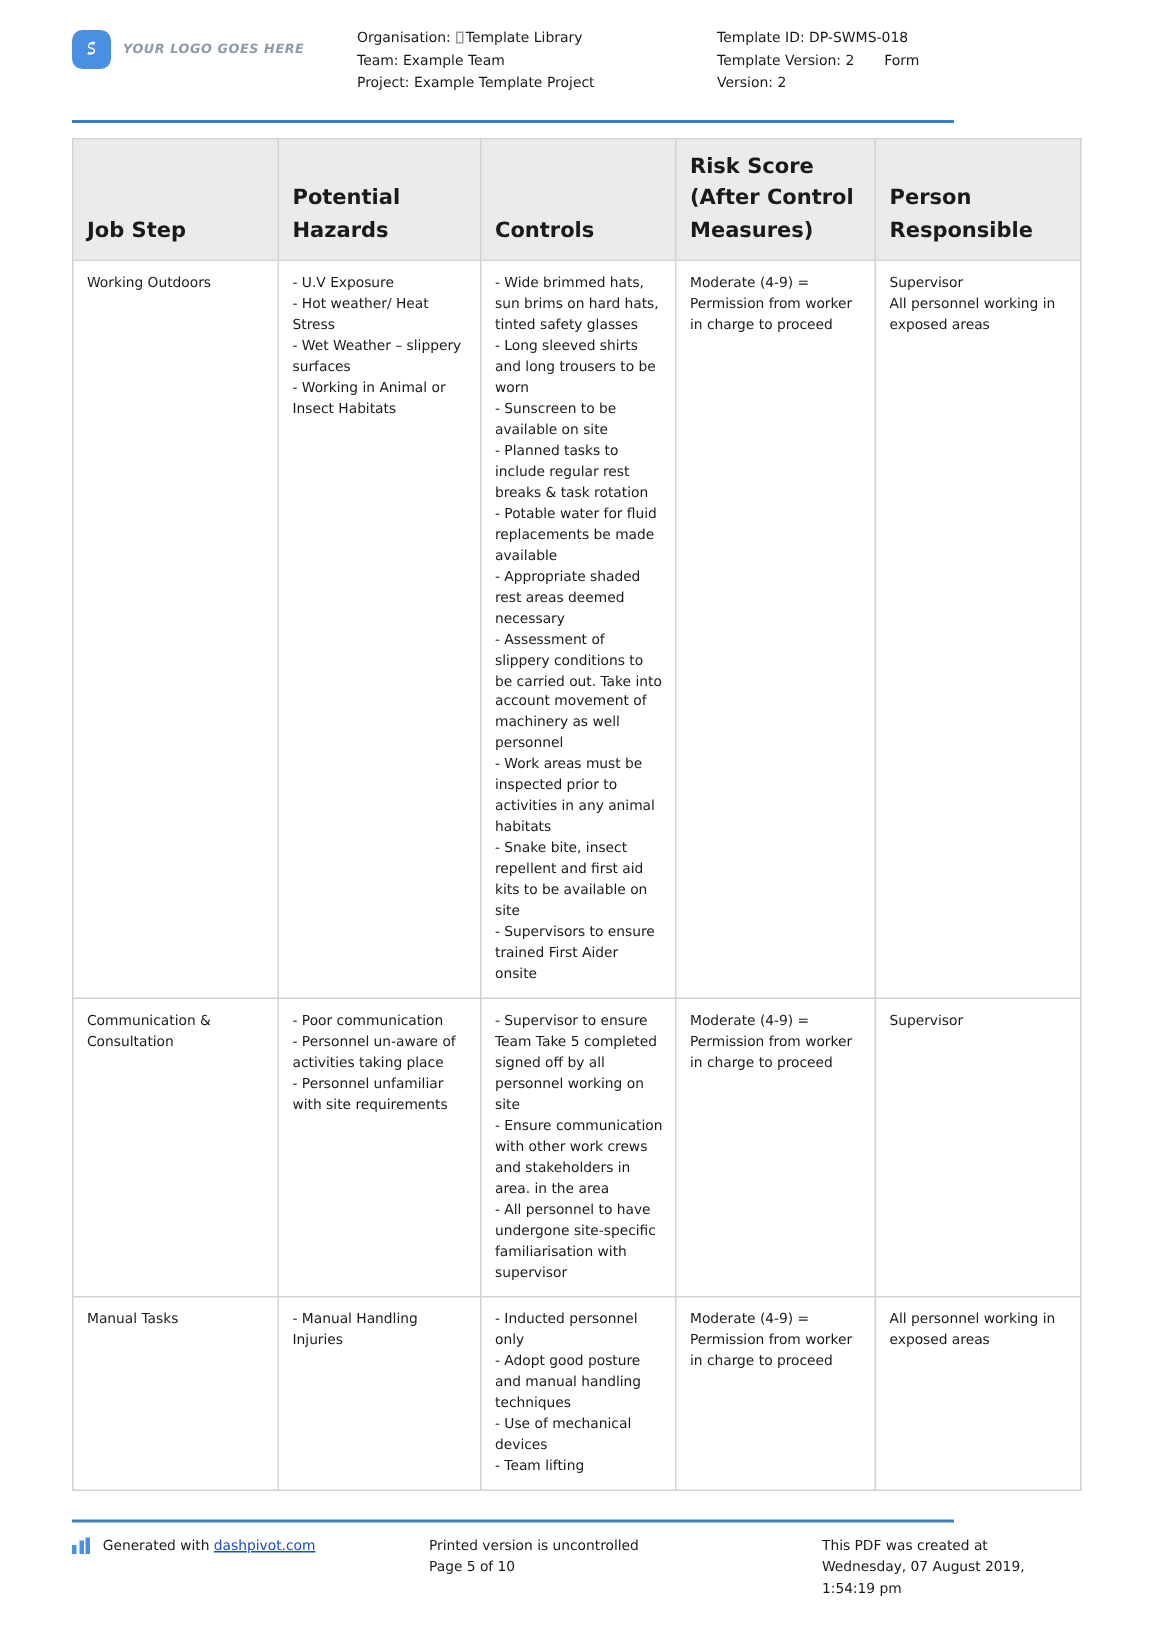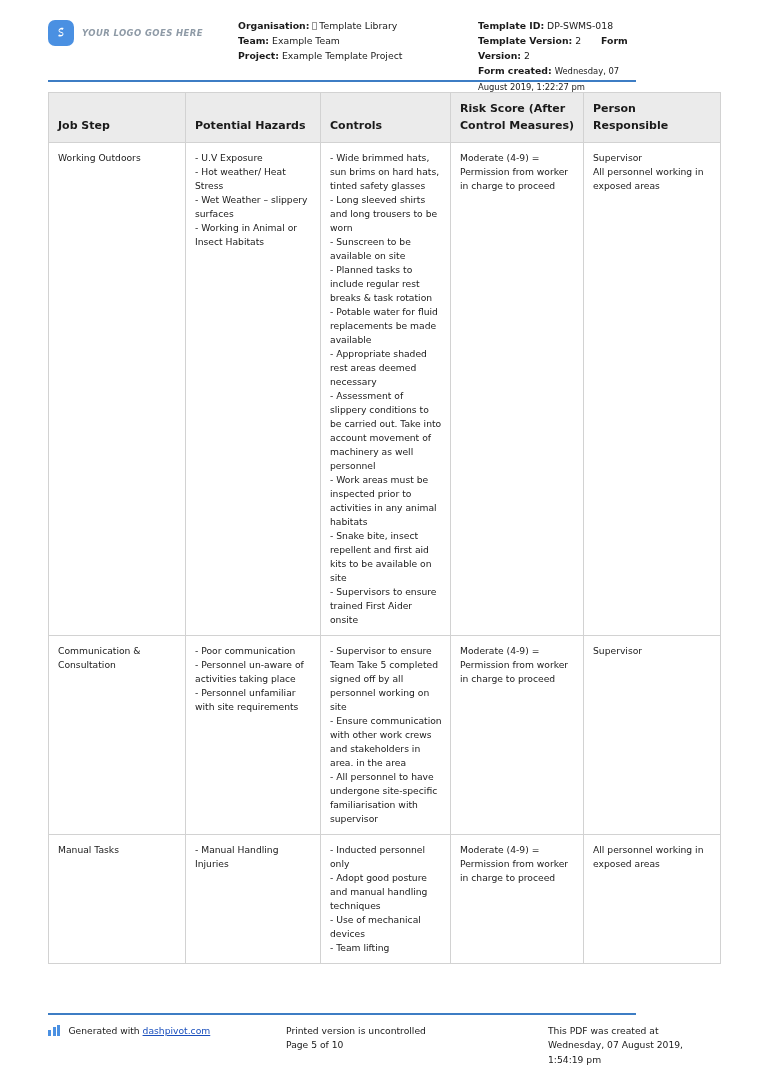--- a/index.html
+++ b/index.html
@@ -59,21 +59,21 @@
   }
 
   .meta-block {
     font-size: 9.3px;
     line-height: 1.62;
     padding-top: 2px;
   }
   .meta-mid { flex: 0 0 240px; }
   .meta-right { flex: 1 1 auto; }
   .meta-line { white-space: normal; }
-  .meta-line b { font-weight: bold; }
+  .meta-line b { font-weight: normal; }
   .meta-inline-gap { display: inline-block; width: 14px; }
   .glyph-box {
     display: inline-block;
     width: 5px;
     height: 8px;
     border: 1px solid #9a9a9a;
     vertical-align: -1px;
     margin-right: 2px;
   }
   .meta-small { font-size: 8.4px; }
@@ -113,21 +113,21 @@
     border: 1px solid #d2d2d2;
     vertical-align: top;
     text-align: left;
     padding: 8px 8px 8px 9px;
     line-height: 1.52;
     font-weight: normal;
   }
   table.swms thead th {
     background: #ebebeb;
     font-weight: bold;
-    font-size: 11px;
+    font-size: 14px;
     height: 44px;
     vertical-align: bottom;
     padding-bottom: 8px;
     border-color: #d2d2d2;
   }
   col.c-jobstep   { width: 137px; }
   col.c-hazards   { width: 135px; }
   col.c-controls  { width: 130px; }
   col.c-risk      { width: 133px; }
   col.c-person    { width: 137px; }
@@ -208,24 +208,20 @@
       <div class="meta-line">
         <b>Template ID:</b>
         <span>DP-SWMS-018</span>
       </div>
       <div class="meta-line">
         <b>Template Version:</b>
         <span>2</span>
         <span class="meta-inline-gap"></span>
         <b>Form Version:</b>
         <span>2</span>
-      </div>
-      <div class="meta-line">
-        <b>Form created:</b>
-        <span class="meta-small">Wednesday, 07 August 2019, 1:22:27 pm</span>
       </div>
     </div>
 
   </div>
 
   <div class="rule-top"></div>
 
   <div class="table-wrap">
     <table class="swms">
       <colgroup>

